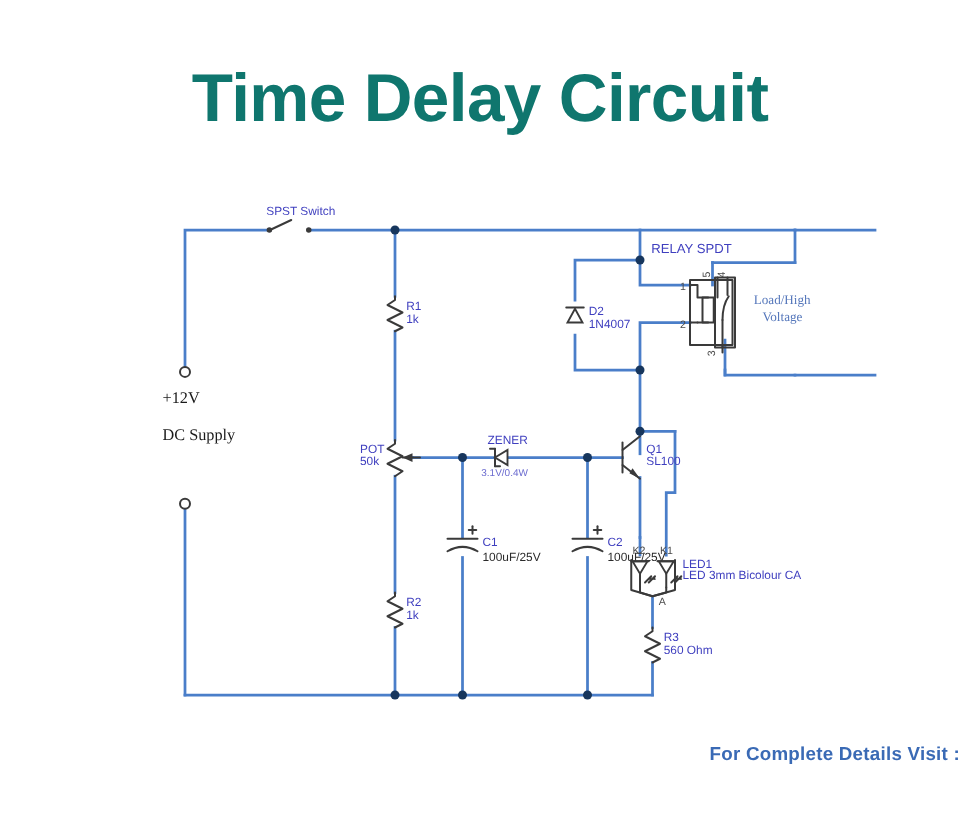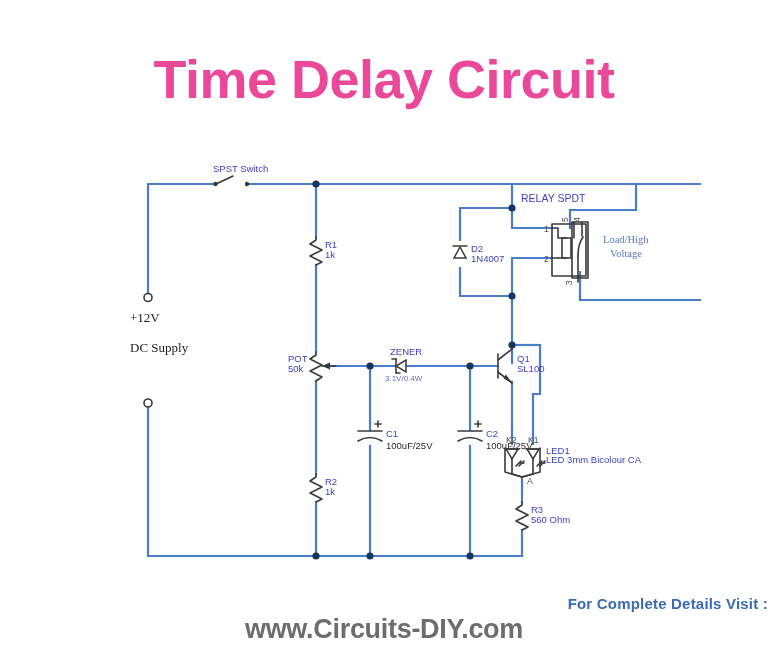--- a/index.html
+++ b/index.html
@@ -10,21 +10,21 @@
     overflow:hidden;
     position:relative;
   }
   #stage{position:absolute;inset:0;}
   .title{
     position:absolute;left:0;right:0;top:48px;
     text-align:center;
     font-family:"Liberation Sans", sans-serif;
     font-size:54px;
     font-weight:bold;
-    color:#ec4899;
+    color:#0f766e;
     letter-spacing:-0.5px;
   }
   .footer-top{
     position:absolute;left:0;right:0;top:595px;
     text-align:right;
     font-size:15px;font-weight:bold;color:#3a6ab5;
     letter-spacing:0.2px;
   }
   .footer-bottom{
     position:absolute;left:0;right:0;top:614px;
@@ -267,15 +267,14 @@
       <circle class="dot" cx="370" cy="366" r="3.6"></circle>
       <circle class="dot" cx="470" cy="366" r="3.6"></circle>
       <circle class="dot" cx="316" cy="556" r="3.6"></circle>
       <circle class="dot" cx="370" cy="556" r="3.6"></circle>
       <circle class="dot" cx="470" cy="556" r="3.6"></circle>
     </g>
 
   </svg>
 
   <div class="footer-top">For Complete Details Visit :</div>
-  <div class="footer-bottom">www.Circuits-DIY.com</div>
 
 </div>
 
 </body></html>

